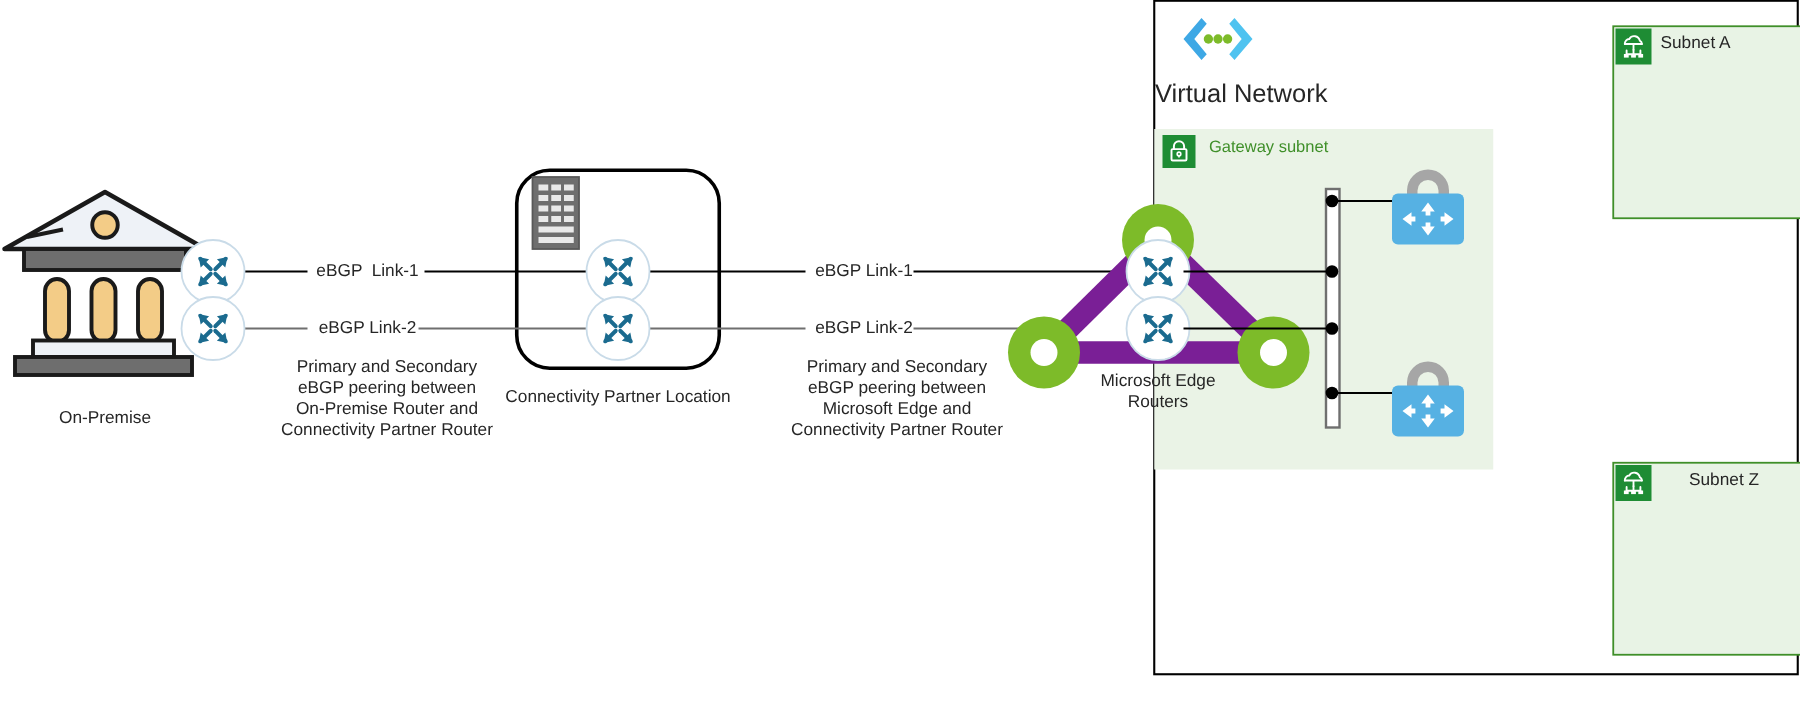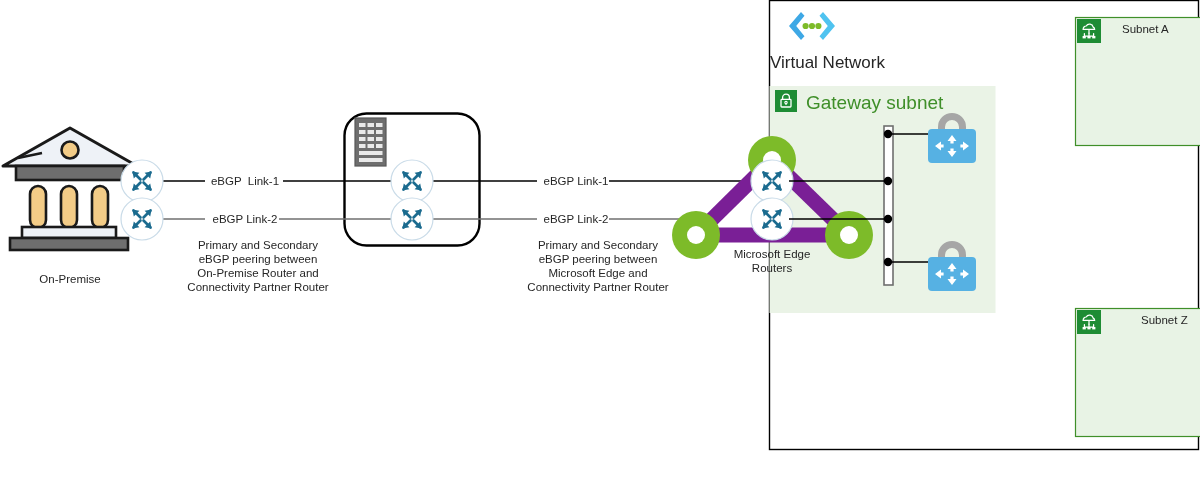--- a/index.html
+++ b/index.html
@@ -3,23 +3,23 @@
 <meta charset="utf-8">
 <style>
   html,body{margin:0;padding:0;background:#ffffff;}
   body{width:1200px;height:478px;position:relative;overflow:hidden;
        font-family:"Liberation Sans", sans-serif;color:#1a1a1a;}
   #stage{position:absolute;left:0;top:0;width:1200px;height:478px;}
   svg#diagram{position:absolute;left:0;top:0;width:1200px;height:478px;}
   .lbl{position:absolute;text-align:center;font-size:11.5px;line-height:14px;color:#262626;
        white-space:pre;}
   .lbl-left{text-align:left;}
-  .gwtitle{position:absolute;font-size:19px;color:#3f8f29;}
+  .gwtitle{position:absolute;font-size:11px;color:#3f8f29;}
   .vntitle{position:absolute;font-size:17px;color:#262626;}
-  .subnettitle{position:absolute;font-size:11.5px;color:#262626;margin-left:15px;}
+  .subnettitle{position:absolute;font-size:11.5px;color:#262626;}
 </style>
 </head>
 <body>
 
 <div id="stage">
 
 <svg id="diagram" viewBox="0 0 1200 478">
   <defs>
 
     <g id="routerArrows">
@@ -231,20 +231,21 @@
 </svg>
 
 <div class="lbl" style="left:195px;top:174px;width:100px;">eBGP  Link-1</div>
 <div class="lbl" style="left:195px;top:212px;width:100px;">eBGP Link-2</div>
 
 <div class="lbl" style="left:528px;top:174px;width:96px;">eBGP Link-1</div>
 <div class="lbl" style="left:528px;top:212px;width:96px;">eBGP Link-2</div>
 
 <div class="lbl" style="left:10px;top:272px;width:120px;">On-Premise</div>
 
+<div class="lbl" style="left:327px;top:258px;width:170px;">Connectivity Partner Location</div>
 
 <div class="lbl" style="left:158px;top:238px;width:200px;">Primary and Secondary
 eBGP peering between
 On-Premise Router and
 Connectivity Partner Router</div>
 
 <div class="lbl" style="left:498px;top:238px;width:200px;">Primary and Secondary
 eBGP peering between
 Microsoft Edge and
 Connectivity Partner Router</div>

